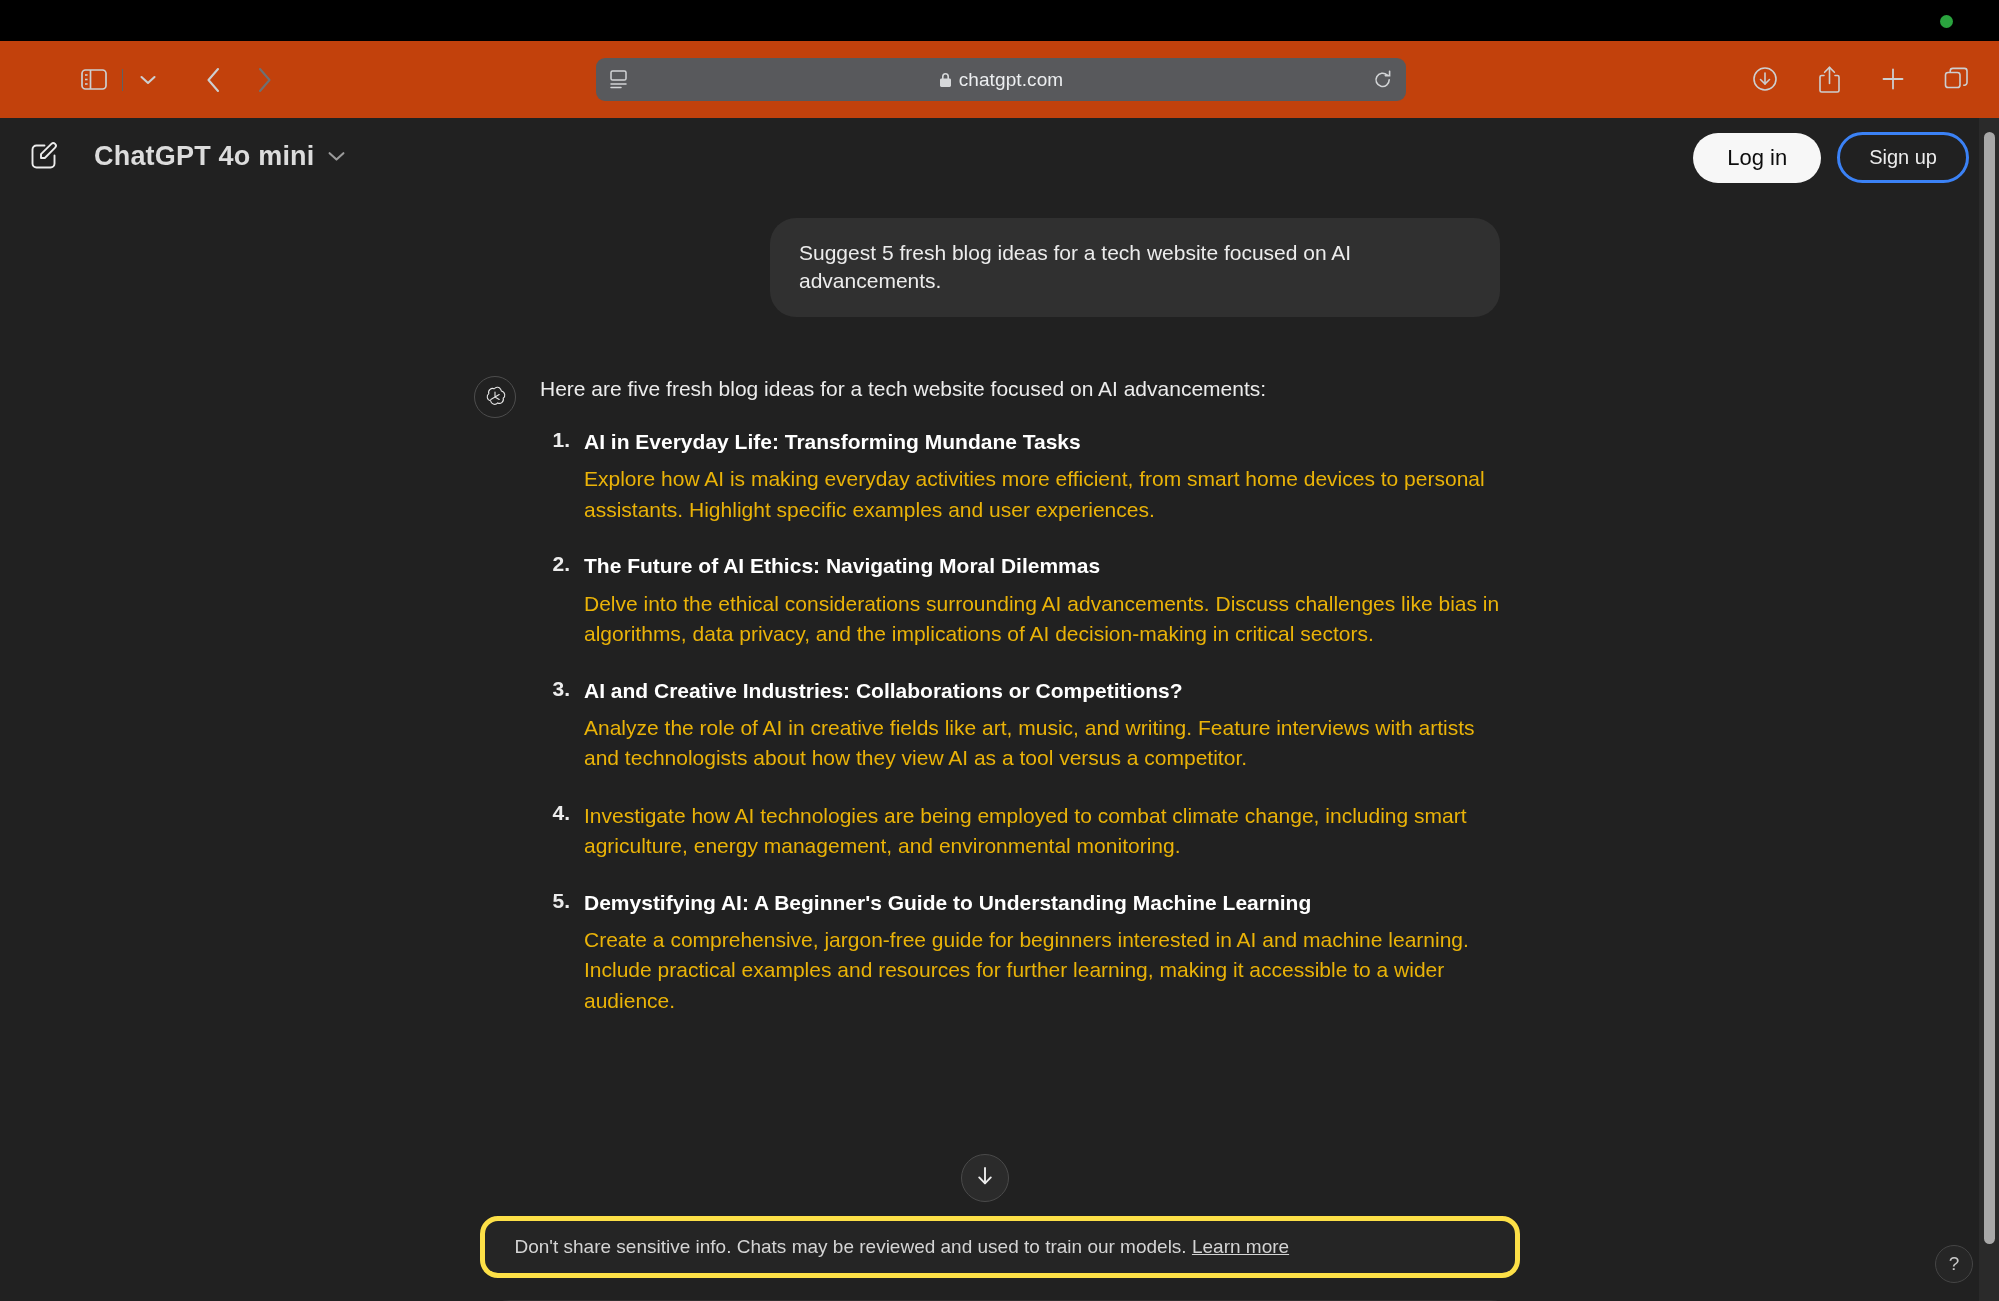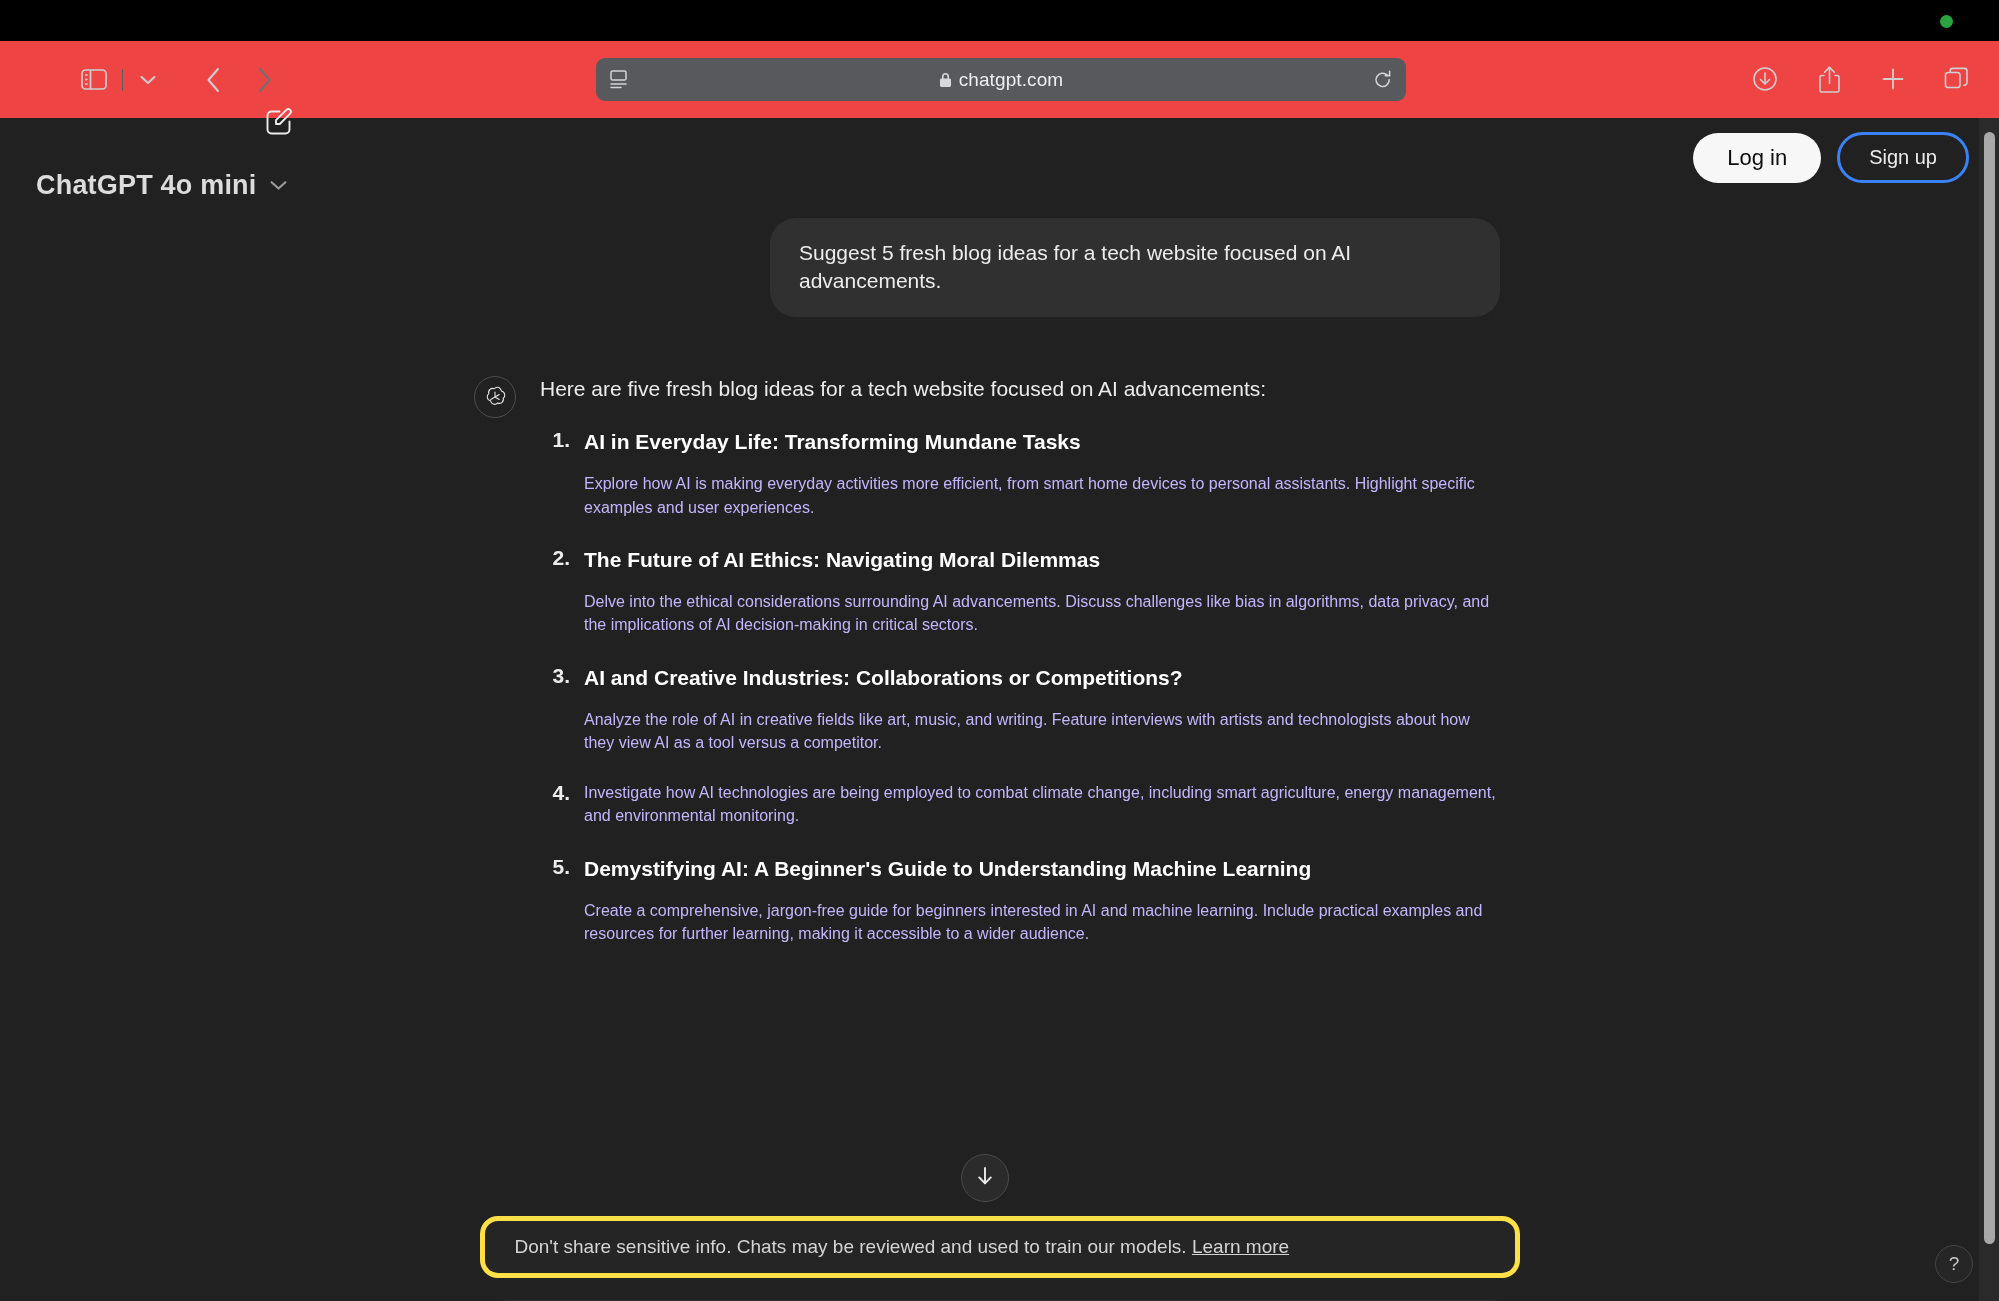--- a/index.html
+++ b/index.html
@@ -19,21 +19,21 @@
   .status-dot {
     position: absolute; top: 15px; right: 46px;
     width: 13px; height: 13px; border-radius: 50%;
     background: #2aa33e;
   }
 
   
   .browser-toolbar {
     position: absolute; top: 41px; left: 0;
     width: 1999px; height: 77px;
-    background: #ef4444;
+    background: #c2410c;
     display: flex; align-items: center; padding-left: 48px;
   }
   .tb-left { display: flex; align-items: center; padding-left: 24px; gap: 0; }
   .icon-btn {
     display: flex; align-items: center; justify-content: center;
     color: #cdcfd1;
   }
   .sidebar-toggle { width: 44px; height: 40px; }
   .tb-divider {
     width: 1px; height: 22px; background: #5e6163; margin: 0 6px;
@@ -75,21 +75,21 @@
     width: 1999px; height: 1183px;
     background: #212121;
   }
 
   .app-header {
     position: absolute; top: 0; left: 0;
     width: 1999px; height: 76px;
     display: flex; align-items: center;
   }
   .header-left {
-    display: flex; align-items: flex-end; gap: 26px; padding-left: 28px; flex-direction: column;
+    display: flex; align-items: center; gap: 26px; padding-left: 28px;
   }
   .new-chat-icon { color: #ececec; display: flex; }
   .model-picker {
     display: flex; align-items: center; gap: 13px;
     padding: 6px 8px; border-radius: 9px;
   }
   .model-name {
     color: #dcdcdc; font-size: 27px; font-weight: 600; letter-spacing: .2px;
   }
   .model-chevron { color: #9b9b9b; display: flex; }
@@ -157,22 +157,22 @@
     content: counter(idea) ".";
     position: absolute; left: 0; top: 0;
     width: 30px; text-align: right;
     color: #ececec; font-size: 21px; font-weight: 600;
   }
   .idea-title {
     font-size: 21px; font-weight: 700; color: #ffffff;
     line-height: 1.35;
   }
   .idea-desc {
-    font-size: 16px; color: #c4b5fd; line-height: 1.45;
-    margin-top: 16px;
+    font-size: 21px; color: #eab308; line-height: 1.45;
+    margin-top: 8px;
   }
 
   .scroll-down-btn {
     position: absolute; left: 50%; transform: translateX(-50%);
     top: 960px;
     width: 48px; height: 48px; border-radius: 50%;
     border: 1px solid #4a4a4a; background: #2b2b2b;
     display: flex; align-items: center; justify-content: center;
     cursor: pointer;
   }

